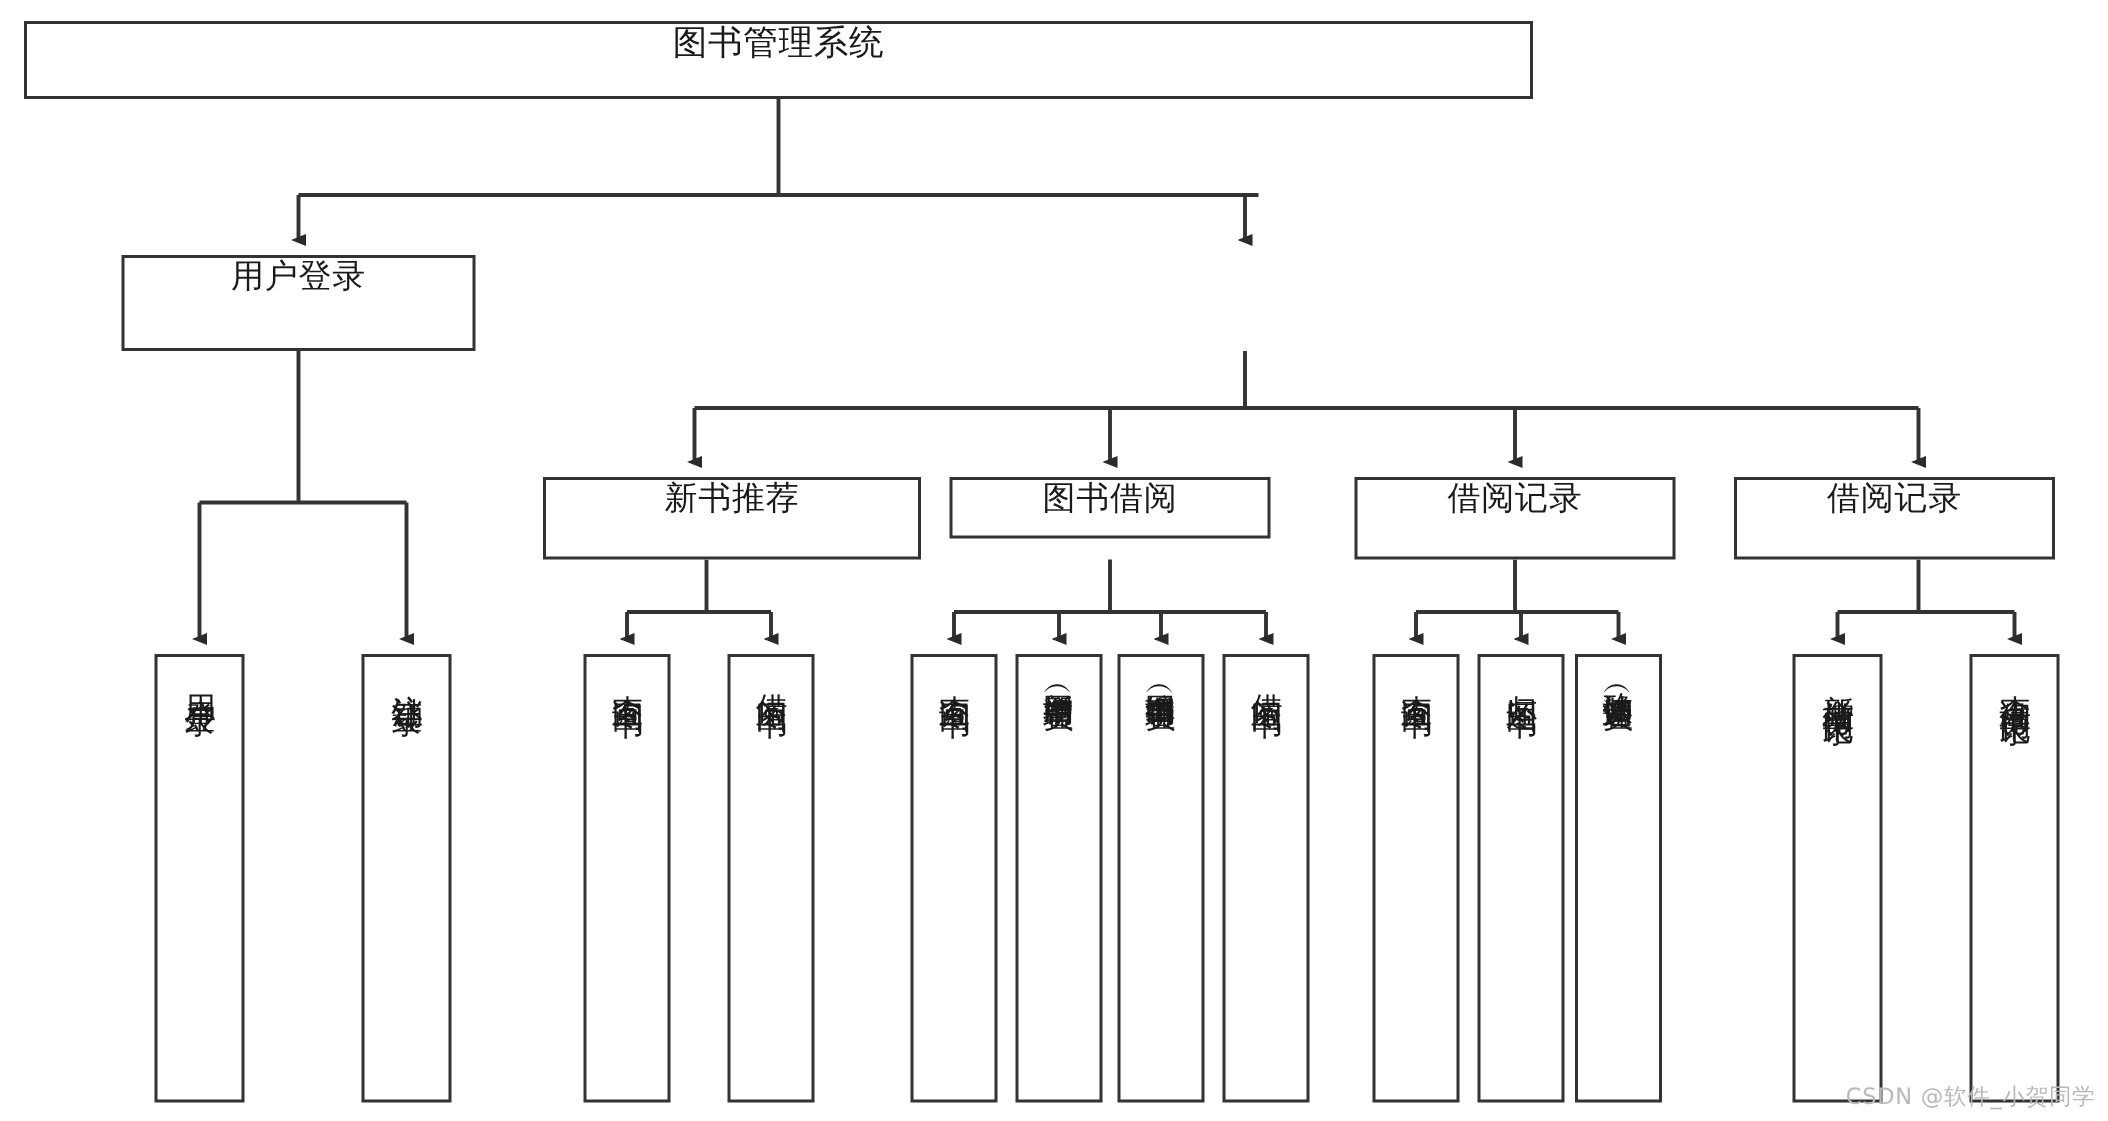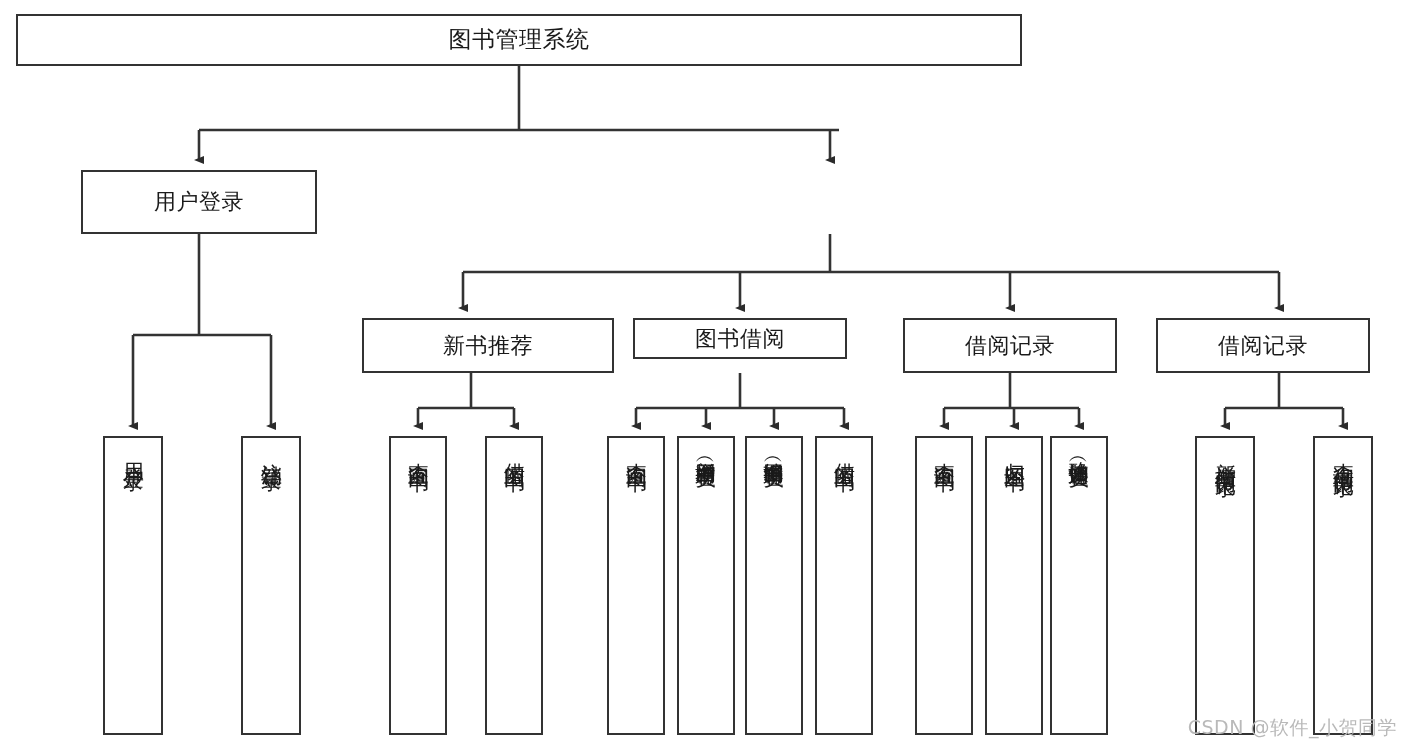--- a/index.html
+++ b/index.html
@@ -25,21 +25,20 @@
     top: 0;
     width: 1405px;
     height: 747px;
   }
   .node {
     position: absolute;
     box-sizing: border-box;
     border: 2.2px solid #333333;
     background: #ffffff;
     display: flex;
-    align-items: center;
     justify-content: center;
     z-index: 2;
   }
   .node .label {
     color: #1a1a1a;
     text-align: center;
     line-height: 1.18;
     white-space: pre;
     letter-spacing: 0.5px;
   }
@@ -62,21 +61,21 @@
     letter-spacing: 3px;
   }
   .node.vertical.tall .label {
     font-size: 20px;
     letter-spacing: 1px;
   }
   #watermark {
     position: absolute;
     right: 8px;
     bottom: 6px;
-    font-size: 19px;
+    font-size: 15px;
     color: #b9b9b9;
     z-index: 5;
     white-space: nowrap;
     letter-spacing: 0.5px;
   }
 </style>
 </head>
 <body>
 
 <div id="diagram-root">

